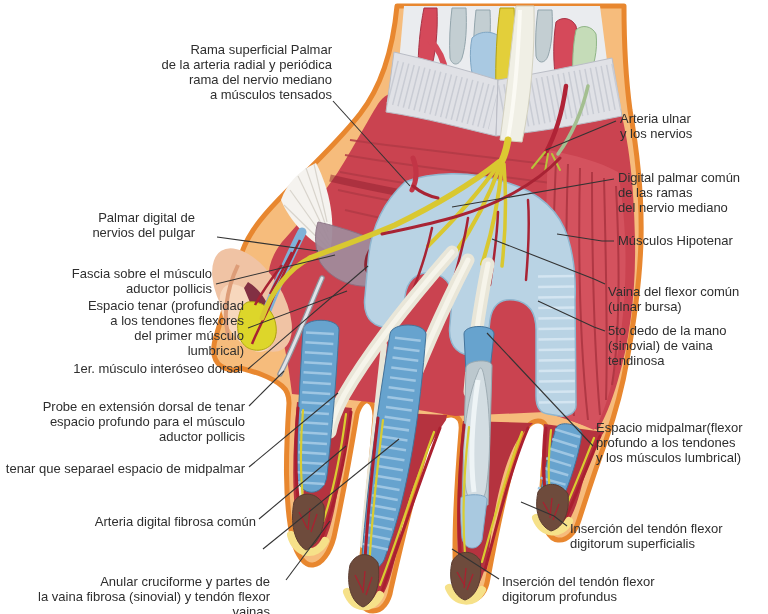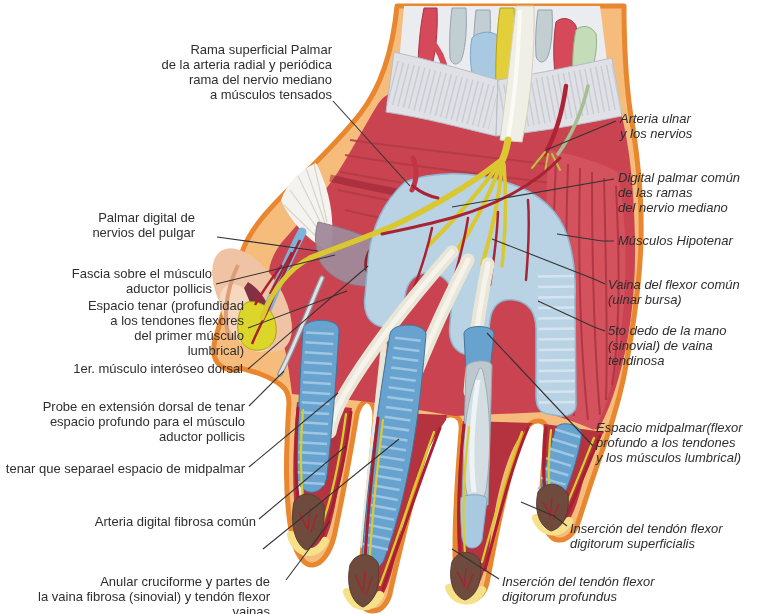--- a/index.html
+++ b/index.html
@@ -2,21 +2,21 @@
 <html><head>
 <meta charset="utf-8">
 <style>
   html,body{margin:0;padding:0;background:#fff;}
   #stage{position:relative;width:768px;height:614px;background:#ffffff;overflow:hidden;
          font-family:"Liberation Sans",sans-serif;}
   #art{position:absolute;left:0;top:0;}
   .lbl{position:absolute;font-size:13px;line-height:15px;color:#2e2e2e;
        white-space:pre-line;}
   .lbl.r{text-align:right;}
-  .lbl.l{text-align:left;font-style:italic;}
+  .lbl.l{text-align:left;}
 </style>
 </head>
 <body>
 
 <div id="stage">
 
 <svg id="art" width="768" height="614" viewBox="0 0 768 614">
 
   <g>
     <path d="M397,6 C393,48 382,86 360,114 C338,142 310,168 288,190 C266,212 250,230 242,252
@@ -258,21 +258,21 @@
 <div class="lbl r" style="right:436px;top:42px">Rama superficial Palmar
 de la arteria radial y periódica
 rama del nervio mediano
 a músculos tensados</div>
 <div class="lbl l" style="left:620px;top:111px">Arteria ulnar
 y los nervios</div>
 <div class="lbl l" style="left:618px;top:170px">Digital palmar común
 de las ramas
 del nervio mediano</div>
 <div class="lbl l" style="left:618px;top:233px">Músculos Hipotenar</div>
-<div class="lbl l" style="left:608px;top:277px">Vaina del flexor común
+<div class="lbl l" style="left:608px;top:284px">Vaina del flexor común
 (ulnar bursa)</div>
 <div class="lbl l" style="left:608px;top:323px">5to dedo de la mano
 (sinovial) de vaina
 tendinosa</div>
 <div class="lbl l" style="left:596px;top:420px">Espacio midpalmar(flexor
 profundo a los tendones
 y los músculos lumbrical)</div>
 <div class="lbl l" style="left:570px;top:521px">Inserción del tendón flexor
 digitorum superficialis</div>
 <div class="lbl l" style="left:502px;top:574px">Inserción del tendón flexor

